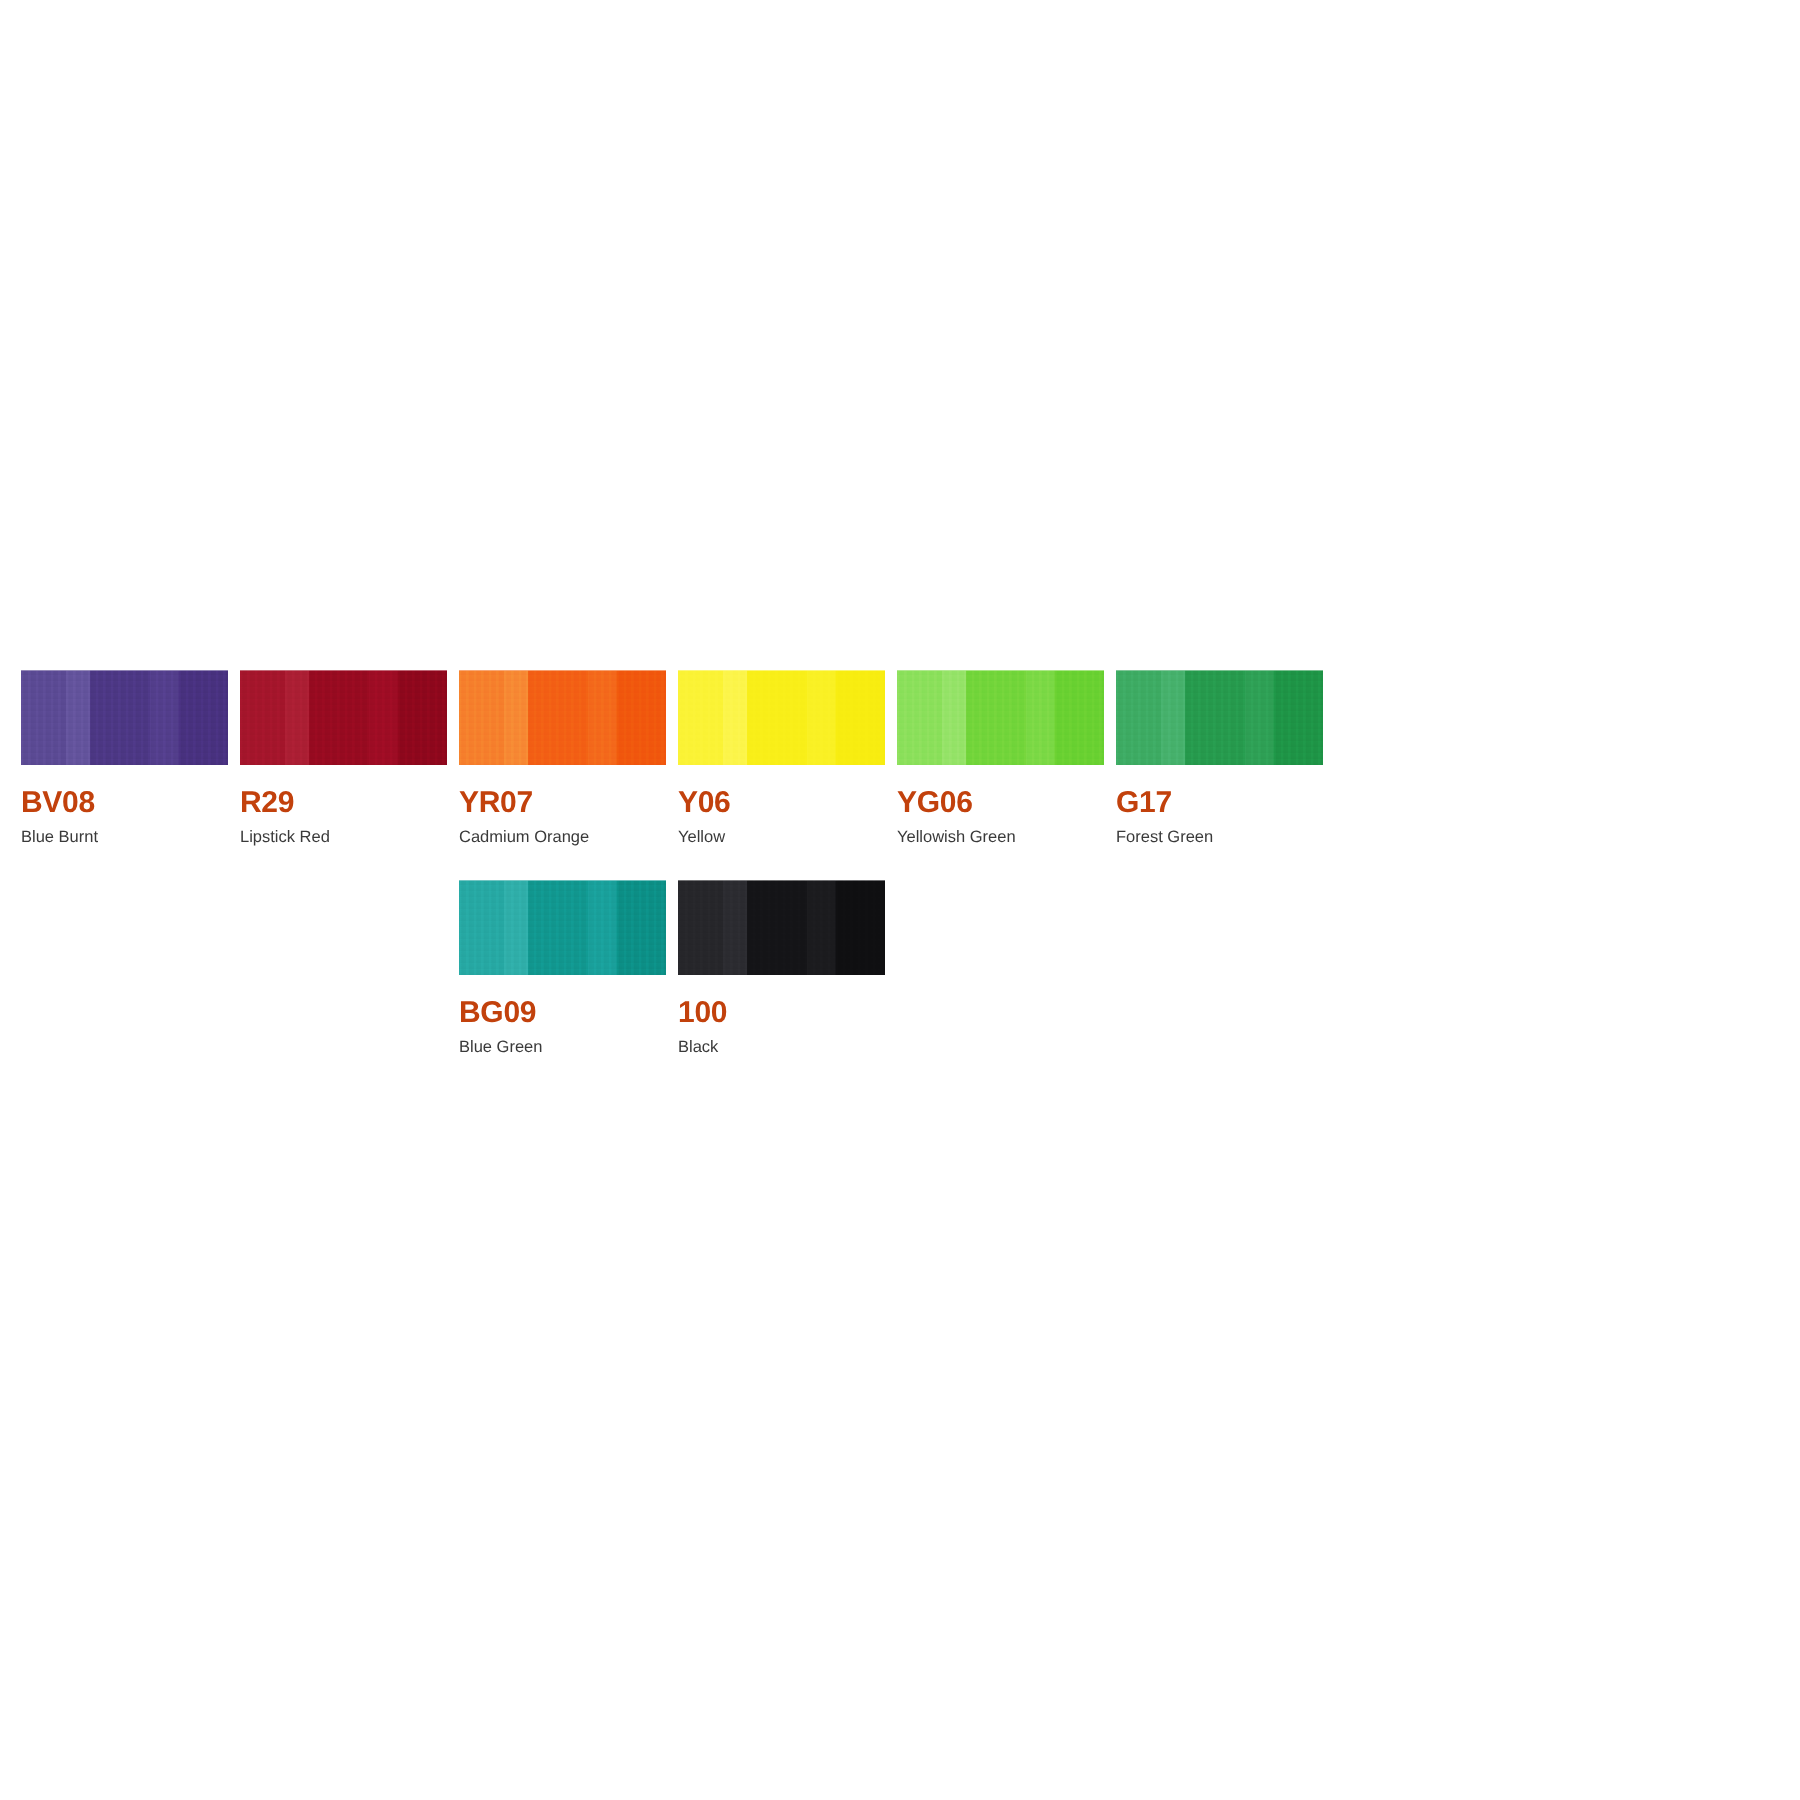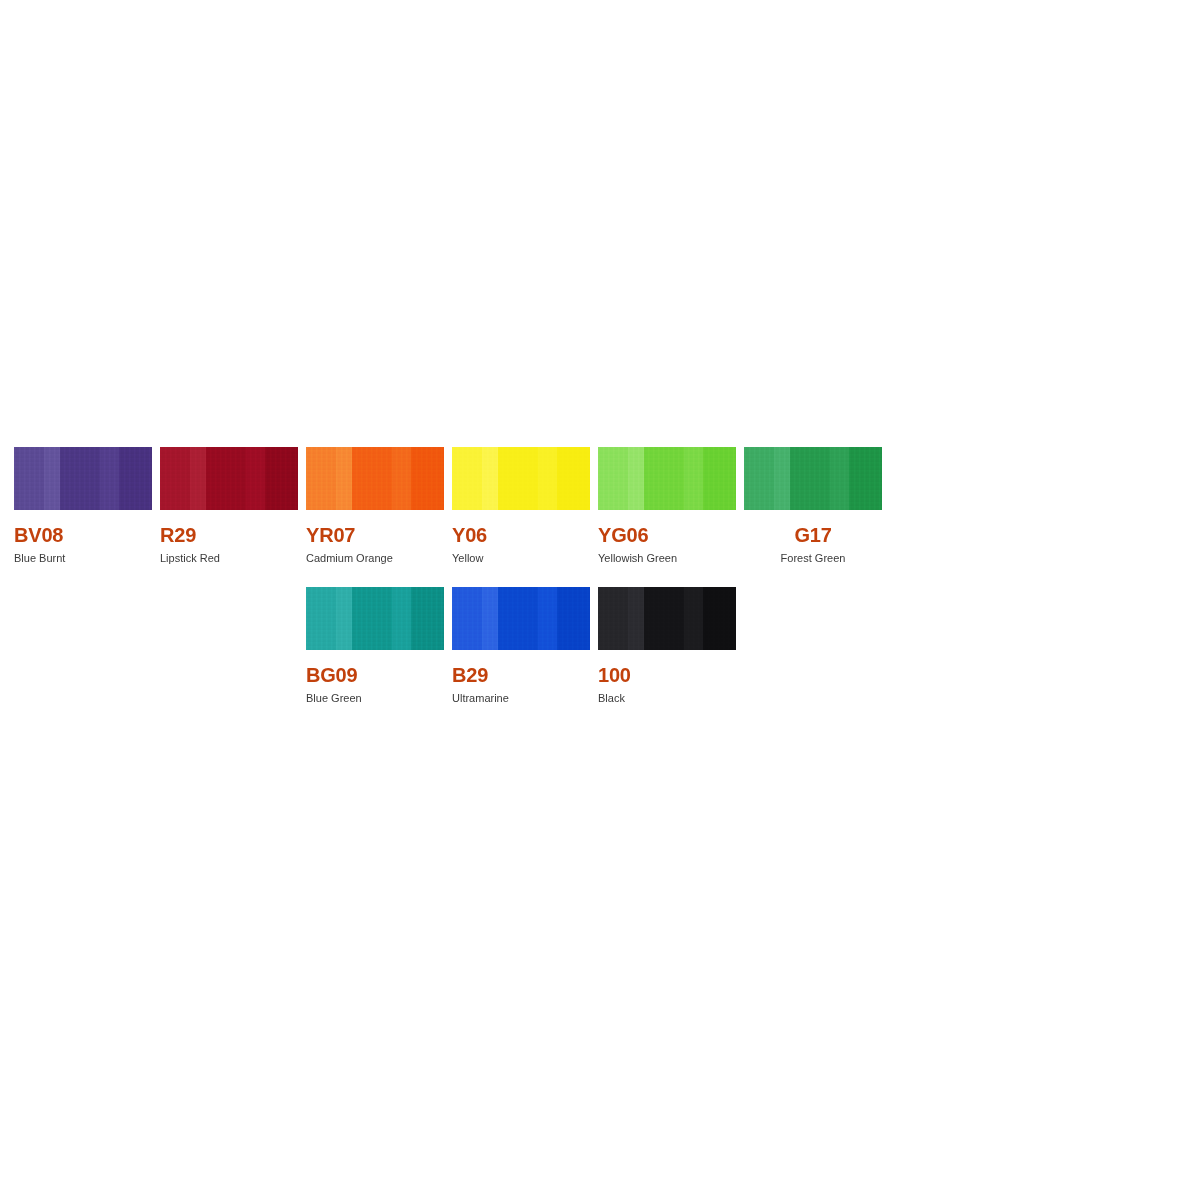--- a/index.html
+++ b/index.html
@@ -36,21 +36,21 @@
     flex-direction: row;
     align-items: flex-start;
     margin-bottom: 23px;
   }
 
   .swatch-cell {
     width: 138px;
     margin-right: 8px;
     position: relative;
   }
-  .swatch-cell:last-child { margin-right: 0; text-align: center; }
+  .swatch-cell:last-child { margin-right: 0; }
 
   .swatch-cell.is-empty {
     visibility: hidden;
   }
 
   
   .swatch-chip {
     width: 138px;
     height: 63px;
     position: relative;
@@ -203,32 +203,20 @@
             <div class="band band-b" style="background: rgb(47, 174, 169);"></div>
             <div class="band band-c" style="background: rgb(17, 151, 143);"></div>
             <div class="band band-d" style="background: rgb(25, 160, 155);"></div>
             <div class="band band-e" style="background: rgb(12, 143, 134);"></div>
             <div class="texture"></div>
           </div>
           <div class="swatch-code">BG09</div>
           <div class="swatch-name">Blue Green</div>
         </div>
         <div class="swatch-cell">
-          <div class="swatch-chip" style="background: rgb(18, 80, 216);">
-            <div class="band band-a" style="background: rgb(34, 89, 221);"></div>
-            <div class="band band-b" style="background: rgb(45, 99, 226);"></div>
-            <div class="band band-c" style="background: rgb(11, 72, 207);"></div>
-            <div class="band band-d" style="background: rgb(18, 80, 216);"></div>
-            <div class="band band-e" style="background: rgb(7, 66, 200);"></div>
-            <div class="texture"></div>
-          </div>
-          <div class="swatch-code">B29</div>
-          <div class="swatch-name">Ultramarine</div>
-        </div>
-        <div class="swatch-cell">
           <div class="swatch-chip" style="background: rgb(27, 27, 30);">
             <div class="band band-a" style="background: rgb(38, 38, 42);"></div>
             <div class="band band-b" style="background: rgb(43, 43, 48);"></div>
             <div class="band band-c" style="background: rgb(20, 20, 23);"></div>
             <div class="band band-d" style="background: rgb(27, 27, 30);"></div>
             <div class="band band-e" style="background: rgb(15, 15, 17);"></div>
             <div class="texture"></div>
           </div>
           <div class="swatch-code">100</div>
           <div class="swatch-name">Black</div>

